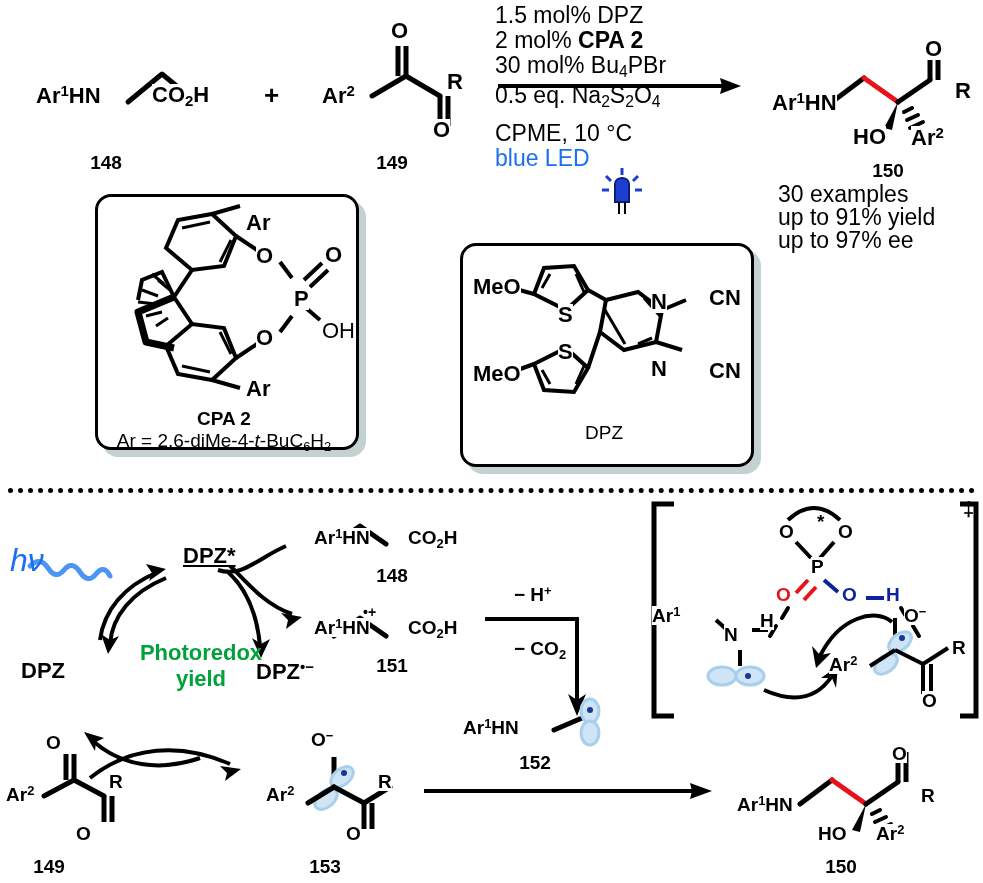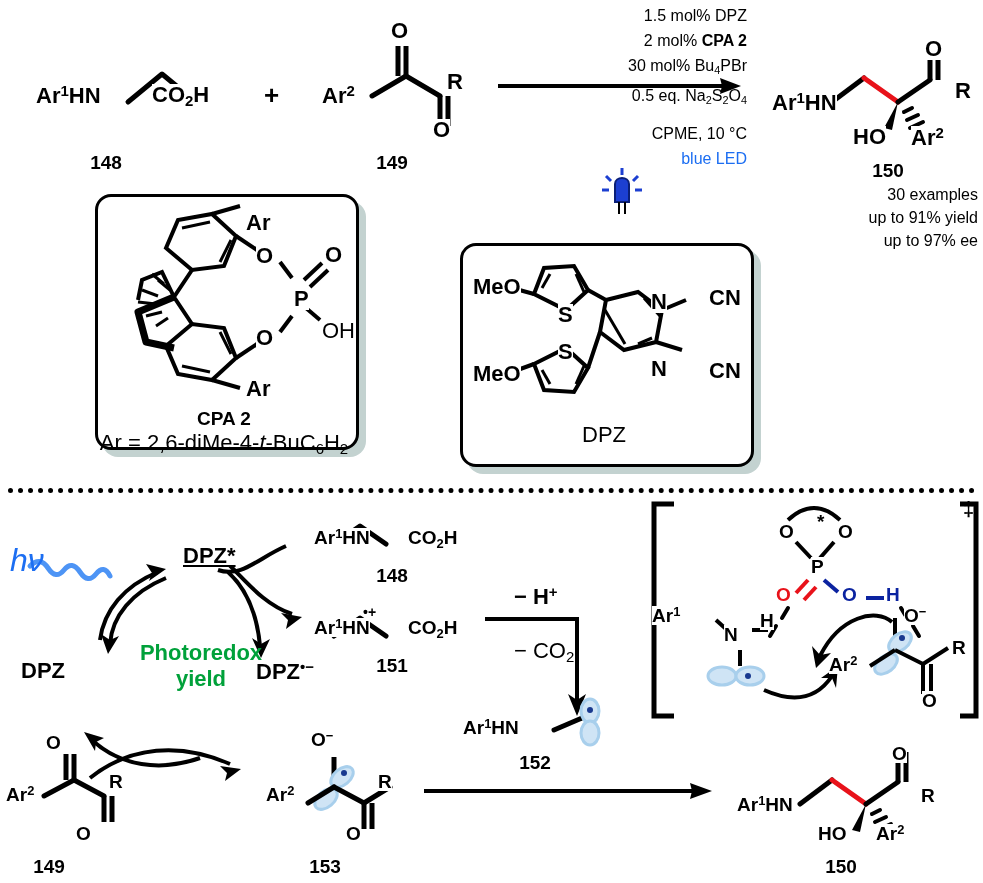--- a/index.html
+++ b/index.html
@@ -1,21 +1,21 @@
 <!DOCTYPE html>
 <html><head>
 <meta charset="utf-8">
 <style>
   html,body{margin:0;padding:0;background:#fff;}
   body{width:983px;height:883px;position:relative;overflow:hidden;
        font-family:"Liberation Sans",sans-serif;color:#000;}
   .abs{position:absolute;}
   .num{font-weight:bold;font-size:19px;text-align:center;white-space:nowrap;}
-  .cond{font-size:16px;text-align:right;white-space:nowrap;line-height:25px;}
-  .plain{font-size:22px;white-space:nowrap;}
+  .cond{font-size:23px;text-align:left;white-space:nowrap;line-height:25px;}
+  .plain{font-size:19px;white-space:nowrap;}
   sub{font-size:0.68em;vertical-align:-0.28em;}
   sup{font-size:0.68em;vertical-align:0.46em;}
   .box{position:absolute;border:3px solid #000;border-radius:16px;background:#fff;
        box-shadow:7px 7px 0 0 #c3d2d0;}
   .struct{position:absolute;}
   .chemtxt{position:absolute;font-weight:bold;font-size:22px;white-space:nowrap;
            background:#fff;line-height:1;}
   .chemtxt.sm{font-size:19px;}
   .blue{color:#1c6ef2;}
   .green{color:#00a13a;}
@@ -279,21 +279,21 @@
 </div>
 <div class="abs" style="left:363px;top:604px;font-size:14px;font-weight:bold;">•+</div>
 <div class="chemtxt sm" style="left:408px;top:618px;">
   <span>CO</span><sub>2</sub><span>H</span>
 </div>
 <div class="abs num" style="left:362px;top:655px;width:60px;">151</div>
 
 <div class="abs plain" style="left:514px;top:583px;font-weight:bold;">
   <span>− H</span><sup>+</sup>
 </div>
-<div class="abs plain" style="left:514px;top:638px;font-weight:normal;">
+<div class="abs plain" style="left:514px;top:638px;font-weight:bold;">
   <span>− CO</span><sub>2</sub>
 </div>
 <div class="struct" style="left:485px;top:612px;">
   <svg width="120" height="110" viewBox="0 0 120 110">
     <path d="M0 7 L92 7 L92 88" stroke="#000" stroke-width="4" fill="none"></path>
     <polygon points="92,104 83,82 92,88 101,82" fill="#000"></polygon>
   </svg>
 </div>
 
 <div class="struct" style="left:530px;top:700px;">

